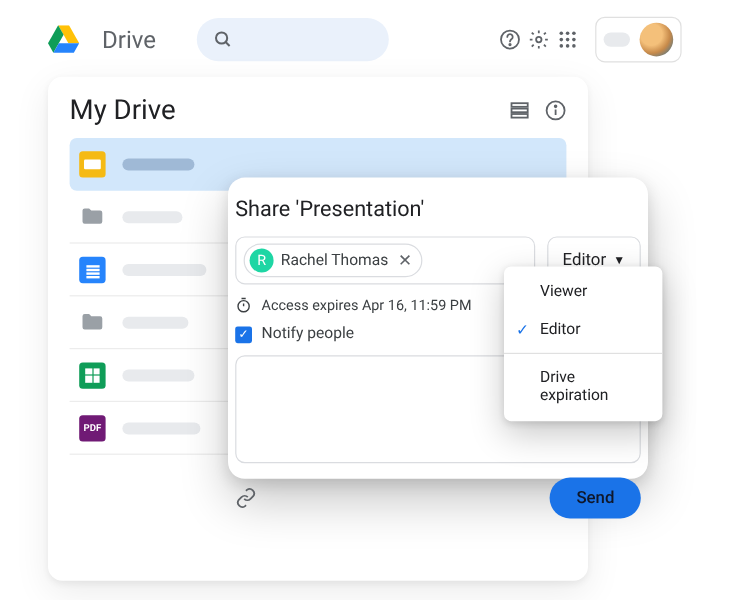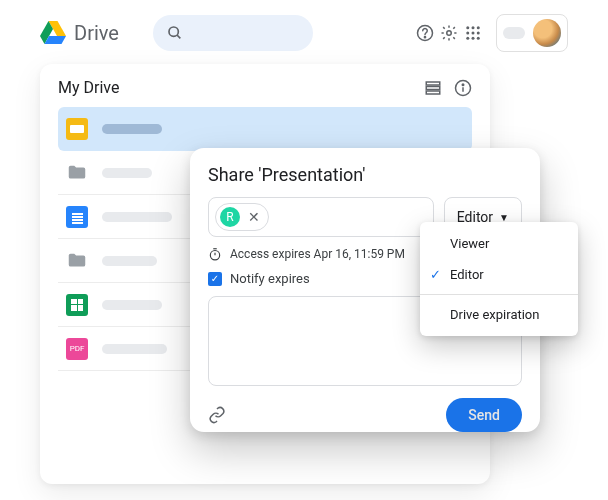--- a/index.html
+++ b/index.html
@@ -1,49 +1,49 @@
 <!DOCTYPE html>
 <html><head>
 <meta charset="utf-8">
 <style>
 *{box-sizing:border-box;margin:0;padding:0;font-family:Roboto,Arial,sans-serif}
 body{width:608px;height:500px;background:#fff;position:relative;overflow:hidden}
 .header{display:flex;align-items:center;padding:14px 40px 10px 40px;gap:14px}
-.drive-logo{display:flex;align-items:flex-end;gap:8px}
+.drive-logo{display:flex;align-items:flex-end;gap:19px}
 .drive-name{font-size:20px;color:#5f6368}
 .search-pill{background:#eaf1fb;border-radius:20px;height:36px;width:160px;display:flex;align-items:center;padding:0 14px;margin-left:20px}
 .search-icon{color:#5f6368}
 .header-icons{display:flex;align-items:center;gap:6px;margin-left:auto;color:#5f6368}
 .account-box{border:1px solid #e0e0e0;border-radius:8px;padding:4px 6px;display:flex;align-items:center;gap:8px;margin-left:8px}
 .acct-chip{width:22px;height:12px;background:#e8eaed;border-radius:6px}
 .avatar{width:28px;height:28px;border-radius:50%;background:radial-gradient(circle at 35% 35%,#f4c07a 0 35%,#c78a4a 60%,#1b6ea8 100%)}
 .window{position:absolute;left:40px;top:64px;width:450px;height:420px;background:#fff;border-radius:12px;box-shadow:0 10px 30px rgba(0,0,0,.08),0 2px 6px rgba(0,0,0,.06);padding:14px 18px}
 .win-head{display:flex;align-items:center;justify-content:space-between;margin-bottom:10px}
-.win-title{font-size:16px;color:#202124}
+.win-title{font-size:23px;color:#202124}
 .win-icons{display:flex;gap:12px;color:#5f6368}
 .filelist{display:flex;flex-direction:column}
 .row{display:flex;align-items:center;gap:14px;height:44px;border-bottom:1px solid #ececec;padding:0 8px}
 .row.sel{background:#d2e7fb;border-radius:6px;border-bottom:none}
 .ficon{width:22px;height:22px;display:flex;align-items:center;justify-content:center;border-radius:3px}
 .skel{height:10px;background:#e8eaed;border-radius:5px}
-.modal{position:absolute;left:190px;top:148px;width:350px;height:284px;background:#fff;border-radius:14px;box-shadow:0 18px 40px rgba(0,0,0,.22),0 4px 12px rgba(0,0,0,.12);padding:16px 18px;display:flex;flex-direction:column}
+.modal{position:absolute;left:190px;top:148px;width:350px;height:251px;background:#fff;border-radius:14px;box-shadow:0 18px 40px rgba(0,0,0,.22),0 4px 12px rgba(0,0,0,.12);padding:16px 6px;display:flex;flex-direction:column}
 .m-title{font-size:18px;color:#202124;margin-bottom:12px}
 .m-row1{display:flex;gap:10px;margin-bottom:10px}
 .person-field{flex:1;border:1px solid #dadce0;border-radius:8px;padding:5px 6px;display:flex;align-items:center}
 .chip{border:1px solid #dadce0;border-radius:16px;padding:3px 8px 3px 4px;display:flex;align-items:center;gap:6px;font-size:13px;color:#3c4043}
 .chip-av{width:20px;height:20px;border-radius:50%;background:#1ed6a4;color:#fff;font-size:12px;display:flex;align-items:center;justify-content:center}
 .chip-x{color:#5f6368;font-size:14px;margin-left:2px}
 .role-btn{border:1px solid #dadce0;border-radius:8px;padding:7px 12px;display:flex;align-items:center;gap:6px;font-size:14px;color:#202124;background:#fff}
 .expire{display:flex;align-items:center;gap:8px;font-size:12px;color:#3c4043;margin-bottom:10px}
 .notify{display:flex;align-items:center;gap:8px;font-size:13px;color:#3c4043;margin-bottom:10px}
 .chk{width:14px;height:14px;background:#1a73e8;border-radius:2px;display:flex;align-items:center;justify-content:center;color:#fff;font-size:10px}
 .msg{flex:1;border:1px solid #dadce0;border-radius:8px;min-height:90px;margin-bottom:12px}
 .m-foot{display:flex;align-items:center;justify-content:space-between}
-.send-btn{background:#1a73e8;color:#e5e5e5;border-radius:22px;padding:9px 22px;font-size:14px;font-weight:500}
-.dropdown{position:absolute;left:420px;top:222px;width:158px;background:#fff;border-radius:6px;box-shadow:0 10px 28px rgba(0,0,0,.22),0 2px 6px rgba(0,0,0,.12);padding:6px 0;z-index:10}
+.send-btn{background:#1a73e8;color:#0f172a;border-radius:22px;padding:9px 22px;font-size:14px;font-weight:500}
+.dropdown{position:absolute;left:420px;top:222px;width:132px;background:#fff;border-radius:6px;box-shadow:0 10px 28px rgba(0,0,0,.22),0 2px 6px rgba(0,0,0,.12);padding:6px 0;z-index:10}
 .dd-item{padding:8px 14px 8px 30px;font-size:13px;color:#202124;position:relative}
 .dd-item.sel::before{content:"✓";position:absolute;left:10px;color:#1a73e8;font-size:13px}
 .dd-div{height:1px;background:#e0e0e0;margin:4px 0}
 svg{display:block}
 </style>
 </head>
 <body>
 
 <div class="header">
   <div class="drive-logo">
@@ -134,51 +134,52 @@
           <div style="width:12px;height:12px;display:grid;grid-template:1fr 1fr/1fr 1fr;gap:1px">
             <div style="background:#fff"></div>
             <div style="background:#fff"></div>
             <div style="background:#fff"></div>
             <div style="background:#fff"></div>
           </div>
         </div>
       <div class="skel" style="width:60px"></div>
     </div>
     <div class="row">
-      <div class="ficon" style="background:#ec4899;color:#fff;font-size:8px;font-weight:400">PDF</div>
+      <div class="ficon" style="background:#701a75;color:#fff;font-size:8px;font-weight:700">PDF</div>
       <div class="skel" style="width:65px"></div>
     </div>
   </div>
 </div>
 
 <div class="modal">
   <div class="m-title">Share 'Presentation'</div>
   <div class="m-row1">
     <div class="person-field">
       <div class="chip">
         <div class="chip-av">R</div>
+        <span>Rachel Thomas</span>
         <span class="chip-x">✕</span>
       </div>
     </div>
     <div class="role-btn">
       <span>Editor</span>
       <span style="font-size:10px">▼</span>
     </div>
   </div>
   <div class="expire">
     <svg width="14" height="14" viewBox="0 0 24 24" fill="none" stroke="#3c4043" stroke-width="2">
         <circle cx="12" cy="14" r="8"></circle>
         <line x1="12" y1="14" x2="12" y2="10"></line>
         <line x1="9" y1="3" x2="15" y2="3"></line>
       </svg>
     <span>Access expires Apr 16, 11:59 PM</span>
   </div>
   <div class="notify">
     <div class="chk">✓</div>
-    <span>Notify expires</span>
+    <span>Notify people</span>
   </div>
   <div class="msg"></div>
   <div class="m-foot">
     <svg width="18" height="18" viewBox="0 0 24 24" fill="none" stroke="#5f6368" stroke-width="2">
         <path d="M10 13a5 5 0 0 0 7 0l3-3a5 5 0 0 0-7-7l-1 1"></path>
         <path d="M14 11a5 5 0 0 0-7 0l-3 3a5 5 0 0 0 7 7l1-1"></path>
       </svg>
     <div class="send-btn">Send</div>
   </div>
 </div>

